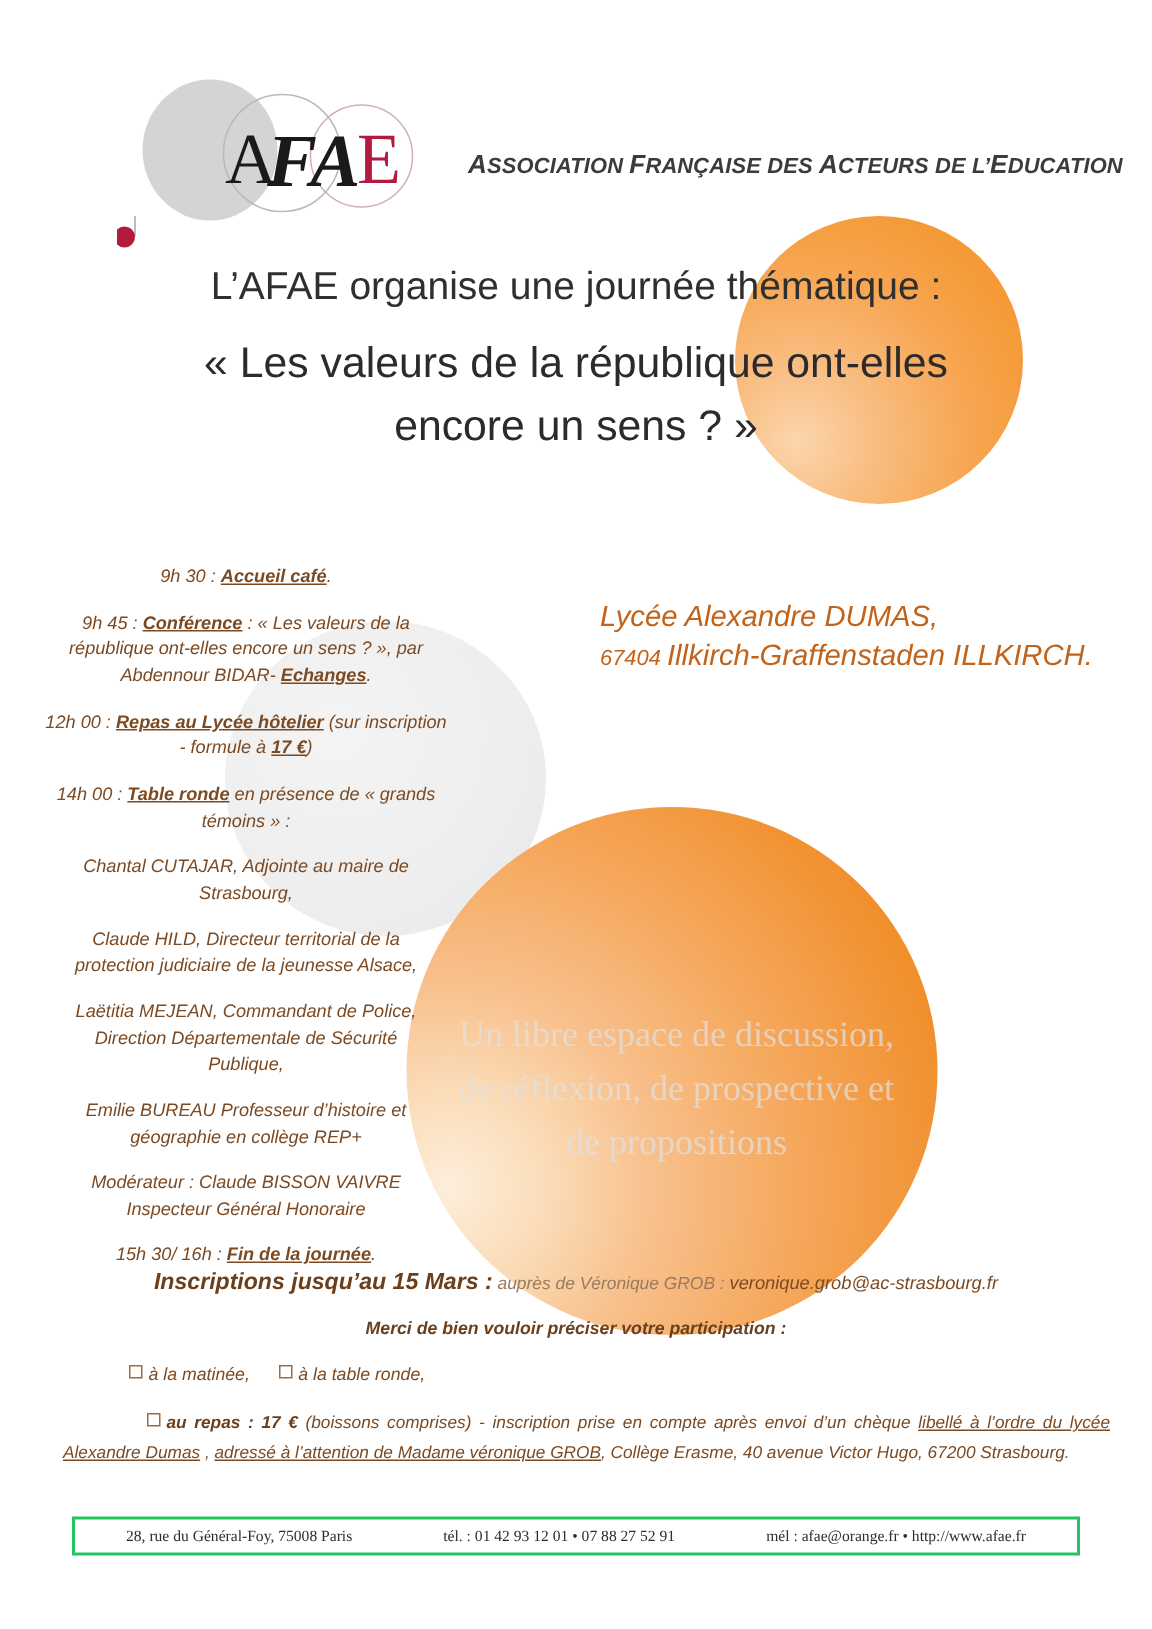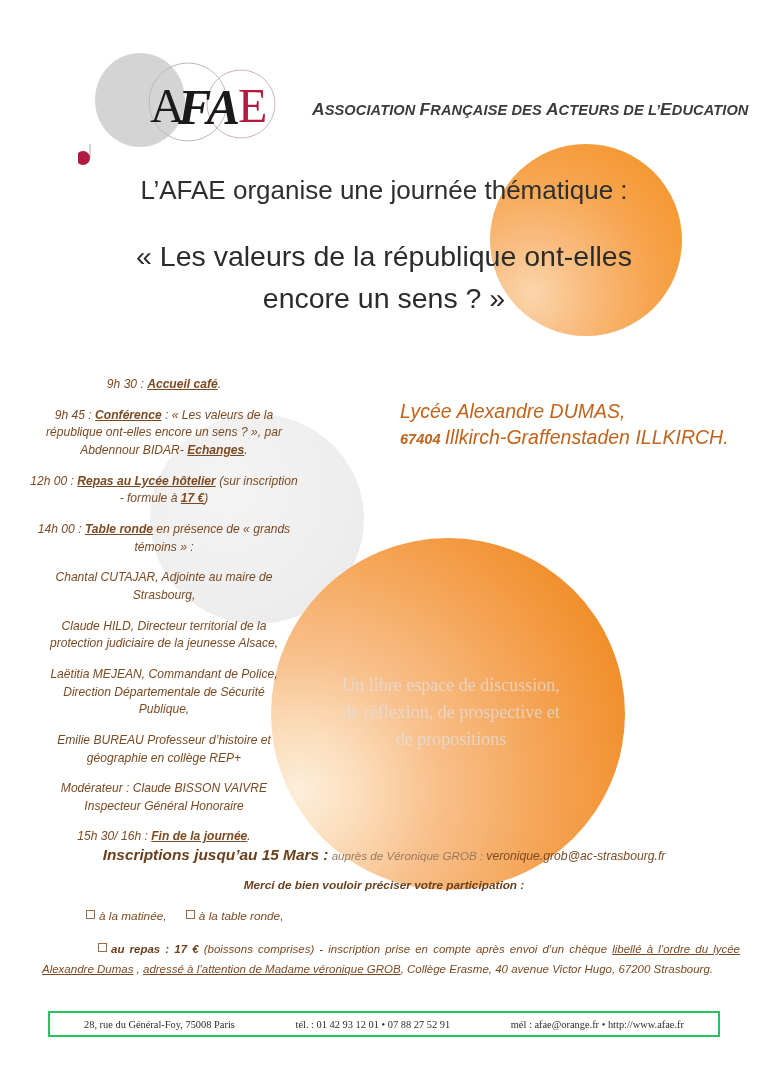--- a/index.html
+++ b/index.html
@@ -73,21 +73,21 @@
     z-index: 3;
     text-align: center;
     color: #2b2b2b;
   }
   #title-lead {
     font-size: 26px;
     line-height: 1.45;
     color: #2f2f2f;
   }
   #title-main {
-    margin-top: 25px;
+    margin-top: 11px;
     font-size: 28.5px;
     line-height: 1.48;
     color: #2b2b2b;
   }
 
   
   #event-date {
     position: absolute;
     left: 56px; top: 326px;
     z-index: 3;
@@ -120,31 +120,31 @@
     position: absolute;
     left: 400px; top: 398px;
     width: 348px;
     z-index: 3;
     font-style: italic;
     color: #c1631a;
   }
   #venue .l1 { font-size: 19.5px; line-height: 1.35; }
   #venue .l2 { font-size: 13.8px; line-height: 1.5; }
   #venue .l3 { font-size: 19.5px; line-height: 1.38; }
-  #venue .l3 .zip { font-size: 14.6px; font-weight: bold; }
+  #venue .l3 .zip { font-size: 14.6px; }
 
   
   #slogan {
     position: absolute;
     left: 292px; top: 672px;
     width: 318px;
     z-index: 2;
     text-align: center;
     font-family: "Liberation Serif", serif;
-    font-size: 18px;
+    font-size: 24px;
     line-height: 1.5;
     color: rgba(225,225,225,0.72);
   }
 
   
   #registration {
     position: absolute;
     left: 28px; top: 846px;
     width: 712px;
     z-index: 3;

